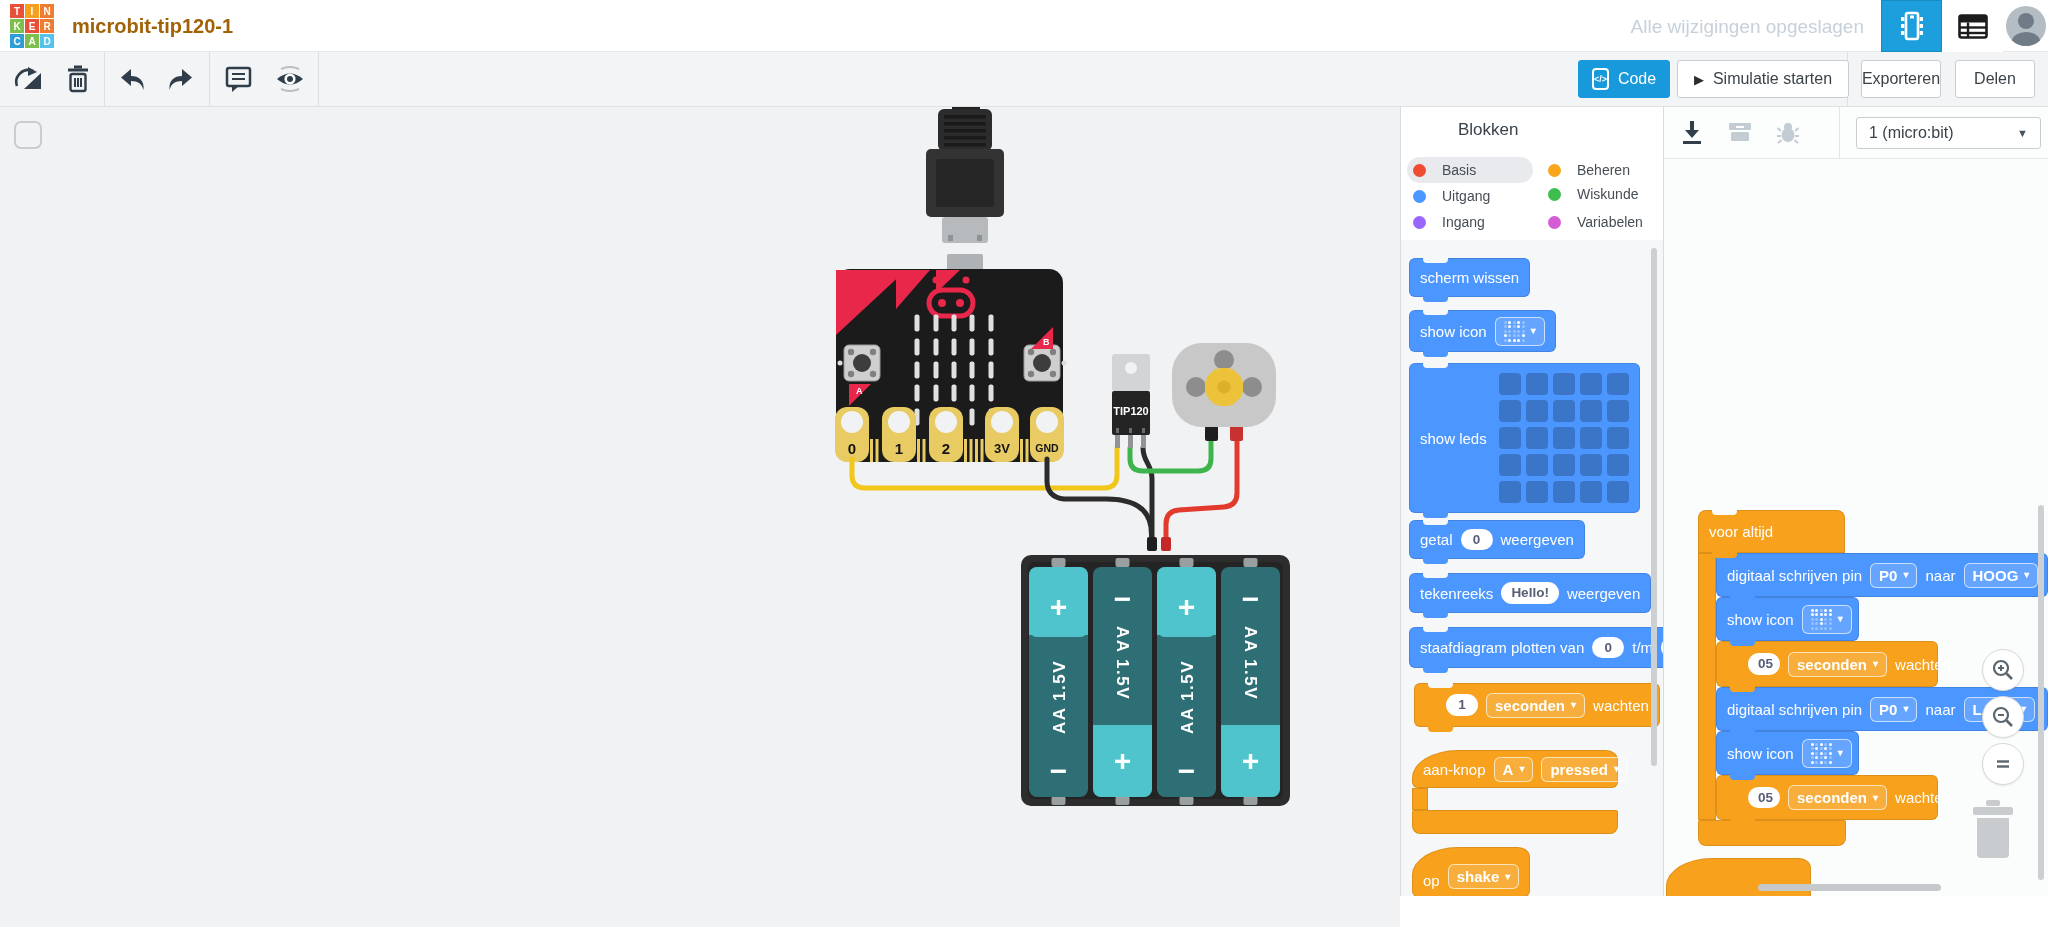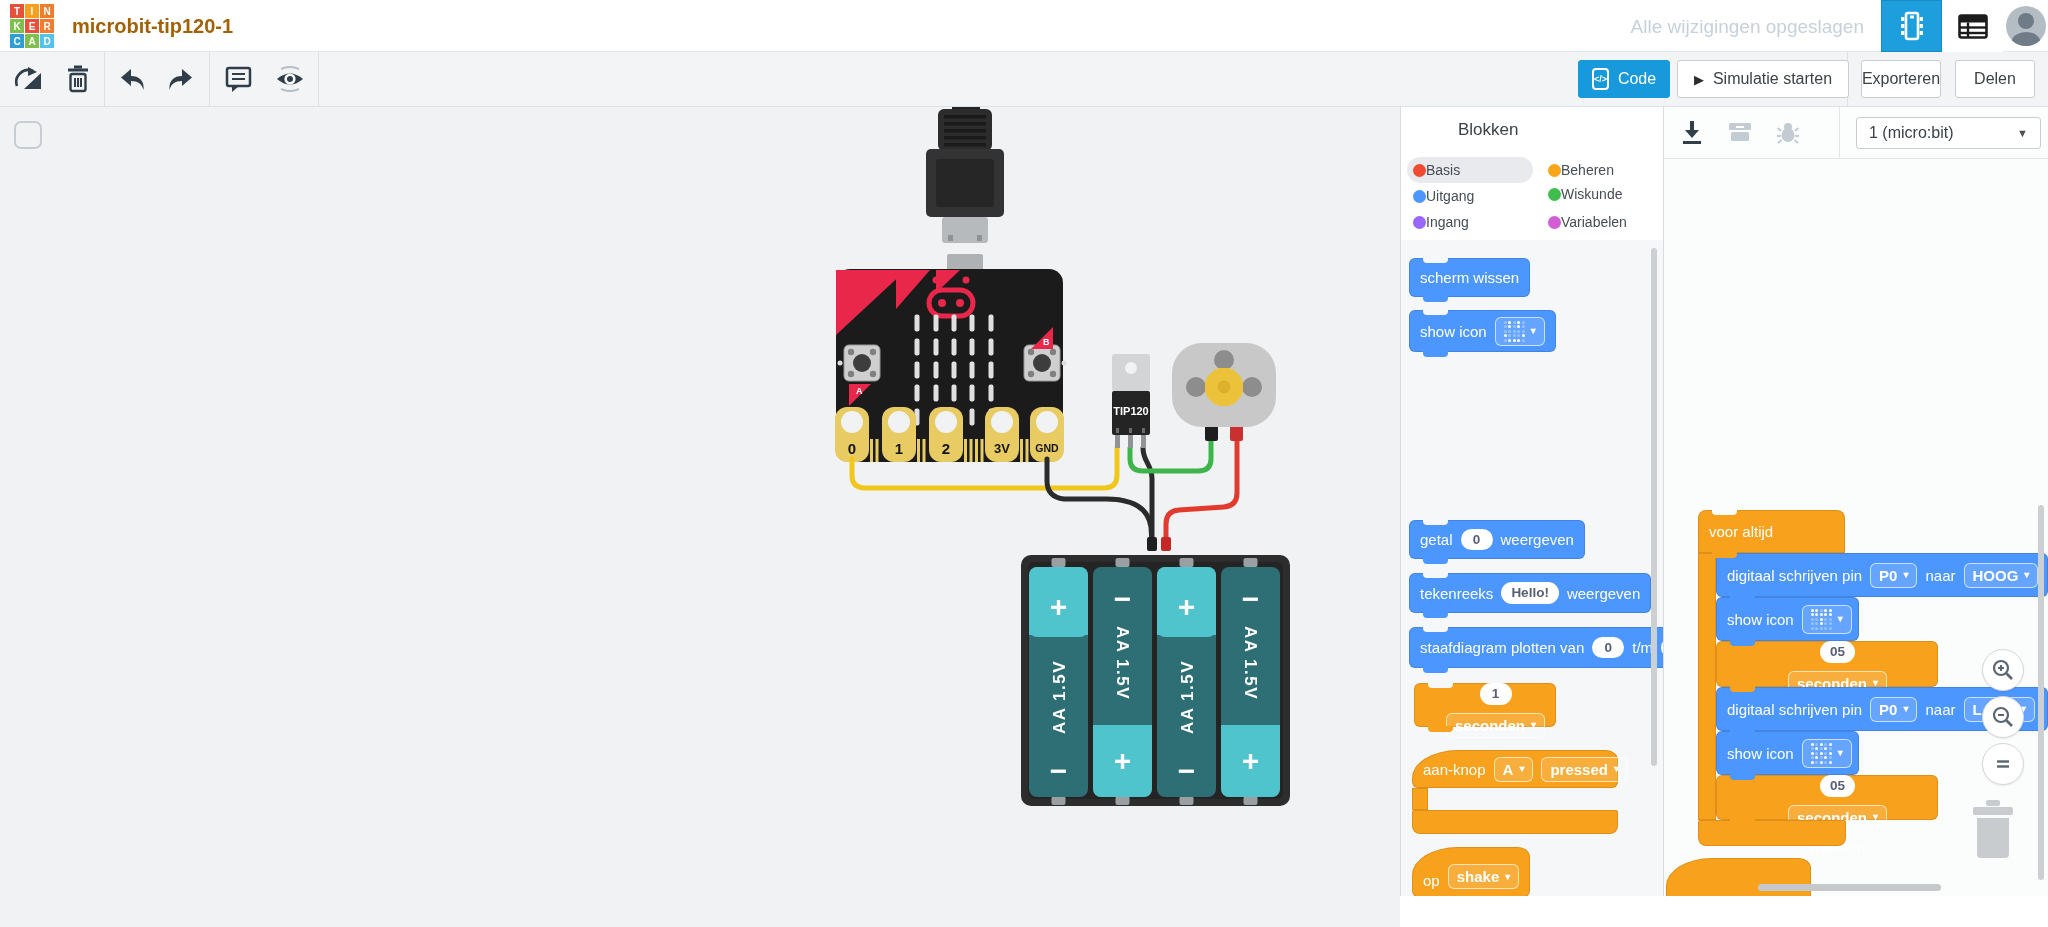--- a/index.html
+++ b/index.html
@@ -36,21 +36,21 @@
   .play-glyph{font-size:13px;color:#2c2c2c;}
   
   #canvas{position:absolute;left:0;top:107px;width:1400px;height:820px;background:#f1f2f4;overflow:hidden;}
   .fit-icon{position:absolute;left:14px;top:14px;width:24px;height:24px;border:2px solid #c7cdd2;
             border-radius:7px;cursor:pointer;}
   
   #palette{position:absolute;left:1400px;top:107px;width:263px;height:789px;background:#fff;
            border-left:1px solid #d9dcde;box-sizing:border-box;overflow:hidden;}
   .pal-title{position:absolute;left:22px;top:13px;font-size:17px;color:#3a434b;margin-left:35px;}
   .cat-pill{position:absolute;left:6px;top:50px;width:126px;height:26px;border-radius:13px;background:#e8eaed;}
-  .cat{position:absolute;height:22px;display:flex;align-items:center;gap:0;cursor:pointer;}
+  .cat{position:absolute;height:22px;display:flex;align-items:center;gap:16px;cursor:pointer;}
   .cat-dot{width:13px;height:13px;border-radius:50%;flex:0 0 13px;}
   .cat label{font-size:14px;color:#454d55;cursor:pointer;}
   .plist{position:absolute;left:0;top:133px;right:0;bottom:0;background:#f6f7f8;overflow:hidden;}
   .pscroll{position:absolute;right:6px;top:8px;width:6px;height:518px;border-radius:3px;background:#cdd0d3;}
   
   .blk{position:absolute;display:flex;align-items:center;gap:8px;padding:0 11px;border-radius:6px;
        color:#fff;font-size:15px;font-weight:500;box-sizing:border-box;white-space:nowrap;cursor:grab;}
   .blue{background:#4c97ff;box-shadow:inset 0 0 0 1px rgba(0,0,0,.12);}
   .orange{background:#f7a11c;box-shadow:inset 0 0 0 1px rgba(0,0,0,.10);}
   .blk::after{content:"";position:absolute;left:14px;bottom:-5px;width:25px;height:6px;
@@ -64,21 +64,21 @@
   .chip{display:flex;align-items:center;gap:6px;border:1.5px solid rgba(255,255,255,.65);
         background:rgba(255,255,255,.14);border-radius:6px;padding:3px 8px;font-weight:600;cursor:pointer;}
   .caret{font-size:10px;line-height:1;}
   .dot-grid{display:grid;grid-template-columns:repeat(5,3px);grid-auto-rows:3px;gap:1.5px;}
   .dot-grid i{width:3px;height:3px;border-radius:50%;display:block;}
   .dot-grid i.on{background:#fff;}
   .dot-grid i.off{background:rgba(255,255,255,.32);}
   .leds-grid{display:grid;grid-template-columns:repeat(5,22px);grid-auto-rows:22px;gap:5px;}
   .leds-grid i{display:block;background:rgba(0,0,0,.22);border-radius:4px;}
   .cpart{position:absolute;background:#f7a11c;box-shadow:inset 0 0 0 1px rgba(0,0,0,.10);}
-  .wait{padding-left:32px;flex-direction:column;}
+  .wait{padding-left:32px;}
   
   #codepanel{position:absolute;left:1663px;top:107px;width:385px;height:789px;background:#fbfcfc;
              border-left:1px solid #d9dcde;box-sizing:border-box;overflow:hidden;padding-left:48px;}
   .ctb{position:absolute;left:0;top:0;right:0;height:51px;background:#fcfdfd;border-bottom:1px solid #e3e5e7;}
   .cbtn{position:absolute;top:5px;width:40px;height:40px;border:0;background:transparent;cursor:pointer;
         display:flex;align-items:center;justify-content:center;padding:0;}
   .csep{position:absolute;left:175px;top:0;width:1px;height:51px;background:#e3e5e7;}
   .device-select{position:absolute;left:192px;top:10px;width:185px;height:32px;border:1px solid #c9cdd1;
                  border-radius:3px;background:#fff;box-sizing:border-box;display:flex;align-items:center;
                  cursor:pointer;font-size:16px;color:#3a424a;padding:0 12px;}
@@ -473,20 +473,50 @@
               <i class="on"></i>
               <i class="off"></i>
               <i class="on"></i>
               <i class="on"></i>
               <i class="on"></i>
               <i class="off"></i>
             </span>
           <span class="caret">▾</span>
         </span>
       </div>
+      <div class="blk blue notch" style="left:8px;top:123px;height:150px;align-items:center;gap:12px">
+        <span>show leds</span>
+        <span class="leds-grid" id="paletteLeds">
+            <i></i>
+            <i></i>
+            <i></i>
+            <i></i>
+            <i></i>
+            <i></i>
+            <i></i>
+            <i></i>
+            <i></i>
+            <i></i>
+            <i></i>
+            <i></i>
+            <i></i>
+            <i></i>
+            <i></i>
+            <i></i>
+            <i></i>
+            <i></i>
+            <i></i>
+            <i></i>
+            <i></i>
+            <i></i>
+            <i></i>
+            <i></i>
+            <i></i>
+          </span>
+      </div>
       <div class="blk blue notch" style="left:8px;top:280px;height:39px">
         <span>getal</span>
         <span class="oval">0</span>
         <span>weergeven</span>
       </div>
       <div class="blk blue notch" style="left:8px;top:333px;height:40px">
         <span>tekenreeks</span>
         <span class="oval">Hello!</span>
         <span>weergeven</span>
       </div>

